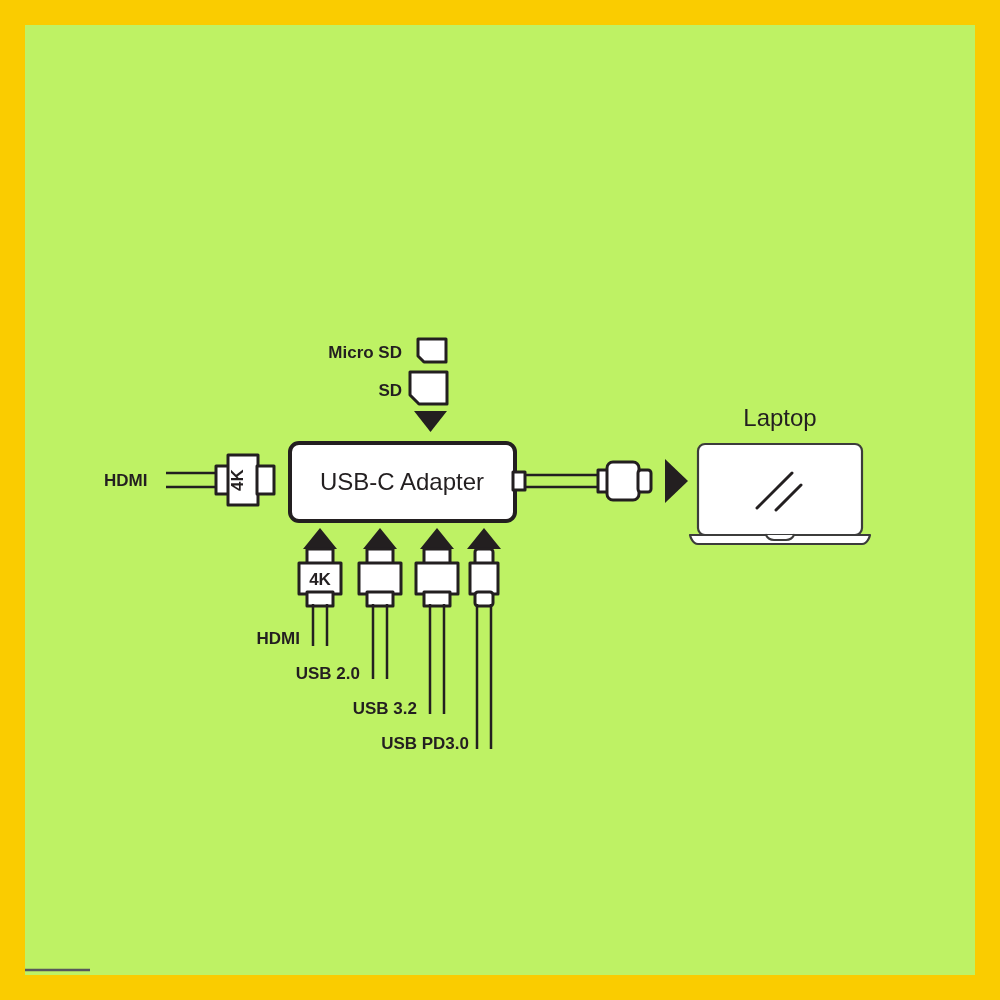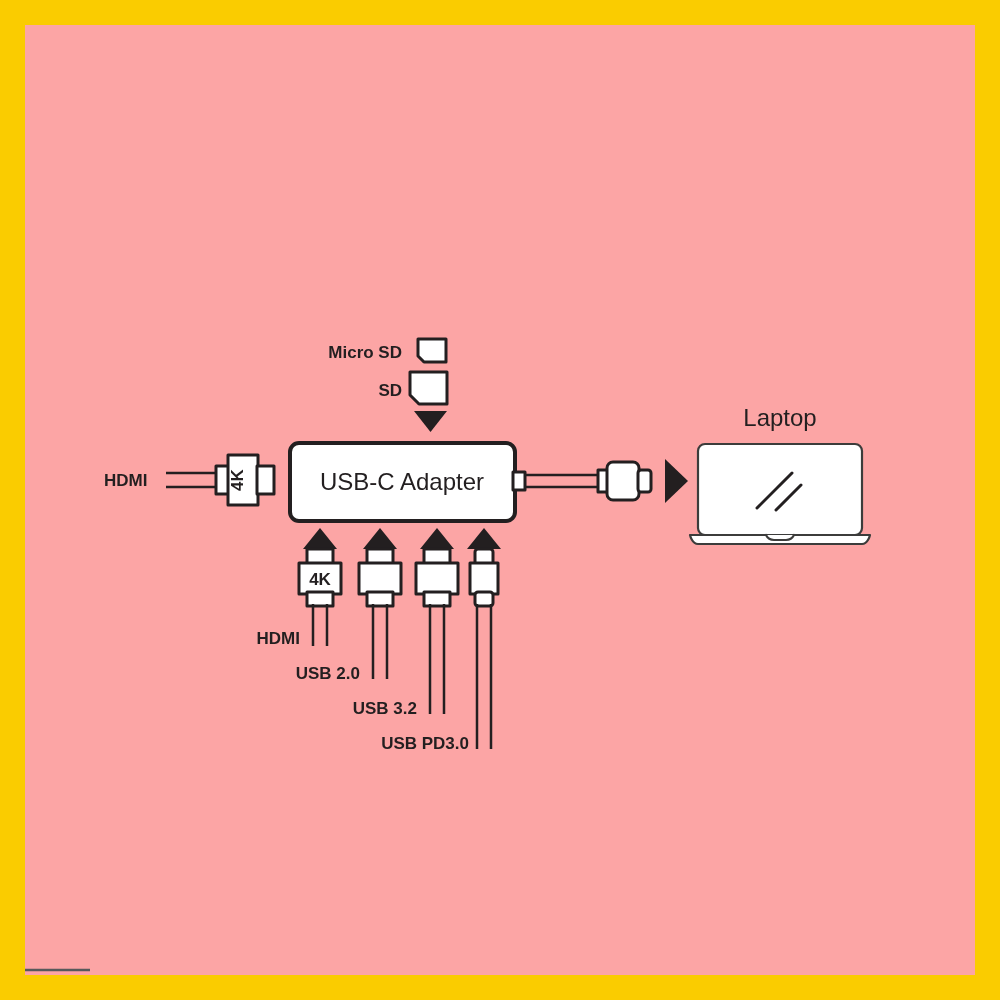--- a/index.html
+++ b/index.html
@@ -10,21 +10,21 @@
   body {
     width: 1000px;
     height: 1000px;
     overflow: hidden;
     font-family: "Liberation Sans", sans-serif;
   }
   #page {
     position: relative;
     width: 1000px;
     height: 1000px;
-    background: #fca5a5;
+    background: #bef264;
   }
   #diagram-svg {
     position: absolute;
     left: 0;
     top: 0;
     width: 1000px;
     height: 1000px;
     display: block;
   }
   .lbl-bold {

